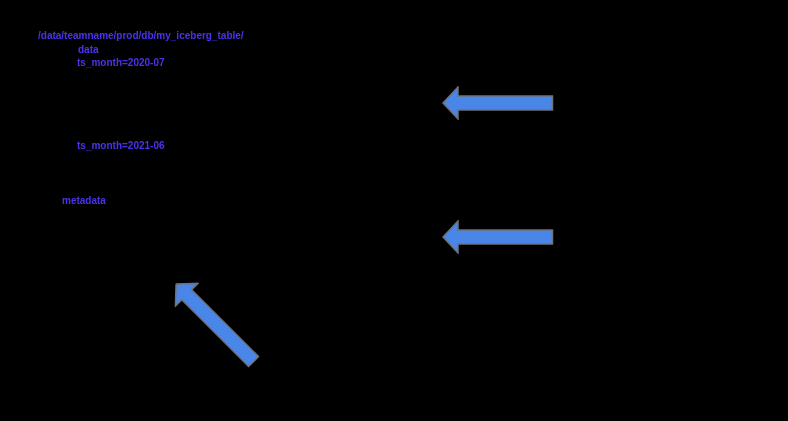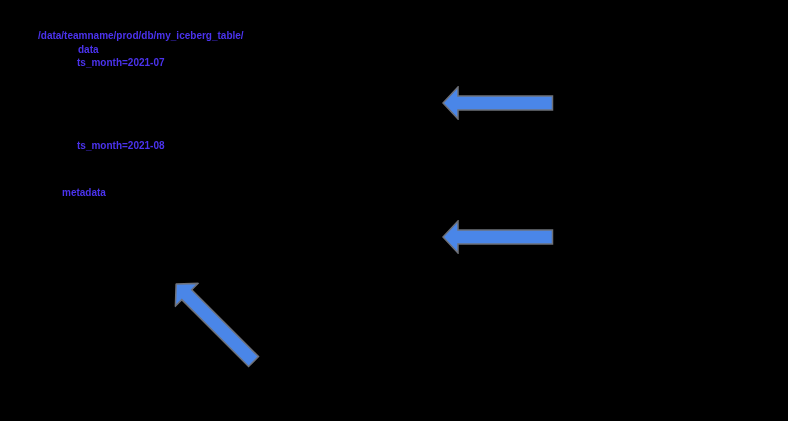--- a/index.html
+++ b/index.html
@@ -27,21 +27,21 @@
     font-size: 10px;
     font-weight: bold;
     line-height: 10px;
     color: var(--text);
     white-space: pre;
   }
   .line-root      { left: 38px; top: 31px; }
   .line-data      { left: 78px; top: 45px; }
   .line-part1     { left: 77px; top: 58px; }
   .line-part2     { left: 77px; top: 141px; }
-  .line-metadata  { left: 62px; top: 188px; }
+  .line-metadata  { left: 62px; top: 196px; }
   .block-arrow {
     position: absolute;
     width: 112px;
     height: 34px;
   }
   .block-arrow polygon {
     fill: var(--arrow-fill);
     stroke: var(--arrow-stroke);
     stroke-width: 1.5;
     stroke-linejoin: miter;
@@ -56,23 +56,23 @@
 </style>
 </head>
 <body>
 
 <div class="canvas">
 
   <span class="tree-line line-root">/data/teamname/prod/db/my_iceberg_table/</span>
 
   <span class="tree-line line-data">data</span>
 
-  <span class="tree-line line-part1">ts_month=2021-07</span>
+  <span class="tree-line line-part1">ts_month=2020-07</span>
 
-  <span class="tree-line line-part2">ts_month=2021-08</span>
+  <span class="tree-line line-part2">ts_month=2021-06</span>
 
   <span class="tree-line line-metadata">metadata</span>
 
   <svg class="block-arrow arrow-1" viewBox="0 0 112 34" xmlns="http://www.w3.org/2000/svg">
     <polygon points="1,17 16,1 16,10 110.5,10 110.5,24 16,24 16,33"></polygon>
   </svg>
 
   <svg class="block-arrow arrow-2" viewBox="0 0 112 34" xmlns="http://www.w3.org/2000/svg">
     <polygon points="1,17 16,1 16,10 110.5,10 110.5,24 16,24 16,33"></polygon>
   </svg>

